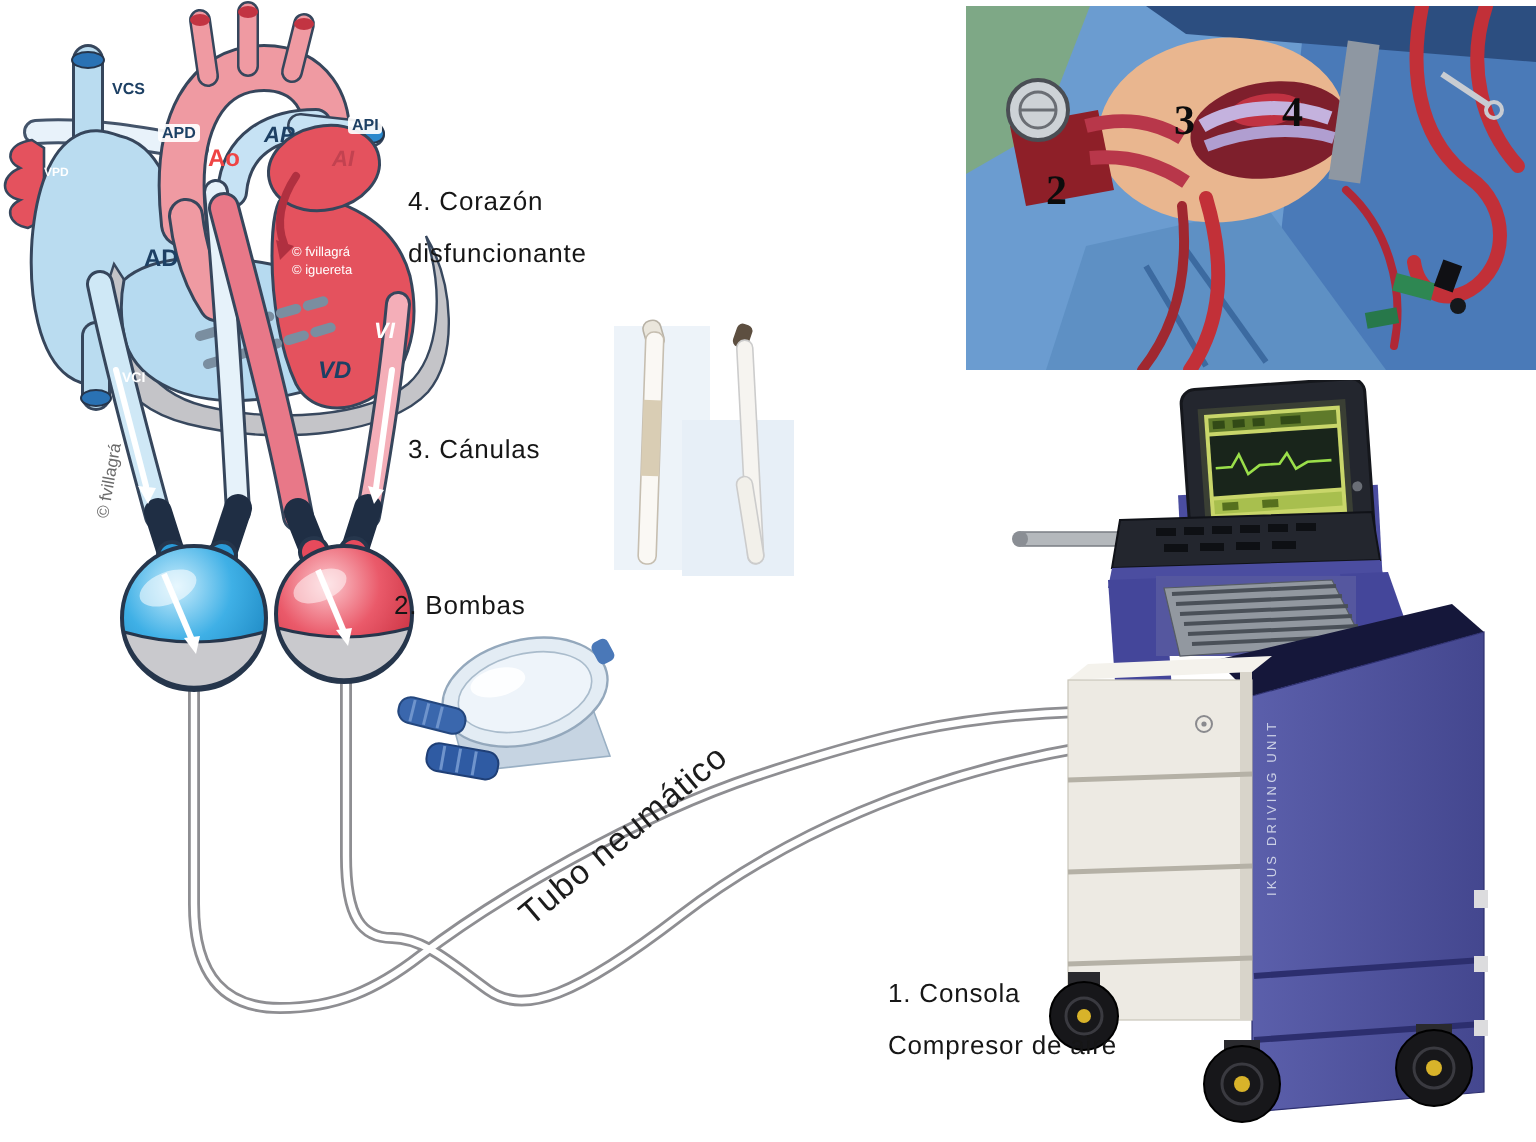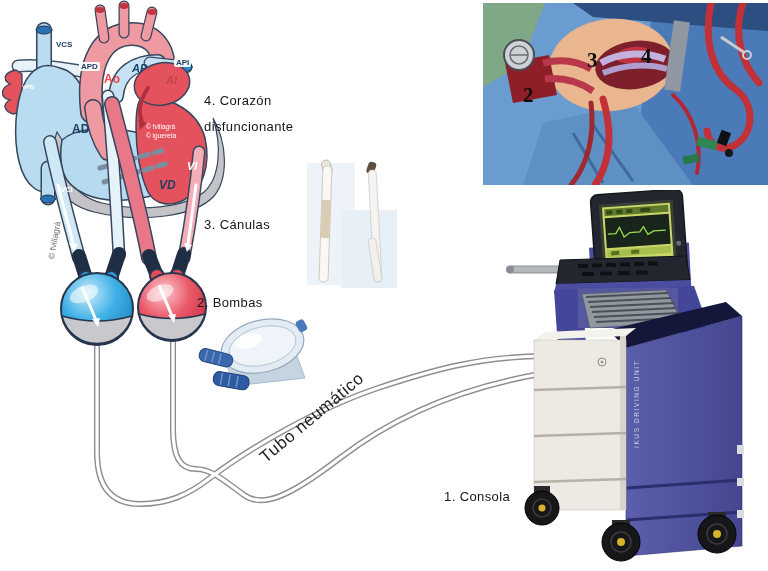--- a/index.html
+++ b/index.html
@@ -358,20 +358,21 @@
   </div>
 
   <div class="step" style="left:204px;top:88px;">
     <div>4. Corazón</div>
     <div>disfuncionante</div>
   </div>
   <div class="step" style="left:204px;top:212px;">3. Cánulas</div>
   <div class="step" style="left:197px;top:290px;">2. Bombas</div>
   <div class="step" style="left:404px;top:484px;margin-left:40px;">
     <div>1. Consola</div>
+    <div>Compresor de aire</div>
   </div>
   <div class="tube-label">Tubo neumático</div>
 
   <span class="hl pill" style="left:34px;top:40px;">VCS</span>
   <span class="hl pill" style="left:59px;top:62px;">APD</span>
   <span class="hl hl-md" style="left:112px;top:62px;">AP</span>
   <span class="hl pill" style="left:154px;top:58px;text-align:right;">API</span>
   <span class="hl hl-lg hl-red" style="left:84px;top:72px;">Ao</span>
   <span class="hl hl-md hl-dkred" style="left:146px;top:74px;">AI</span>
   <span class="hl hl-lg" style="left:52px;top:122px;">AD</span>

